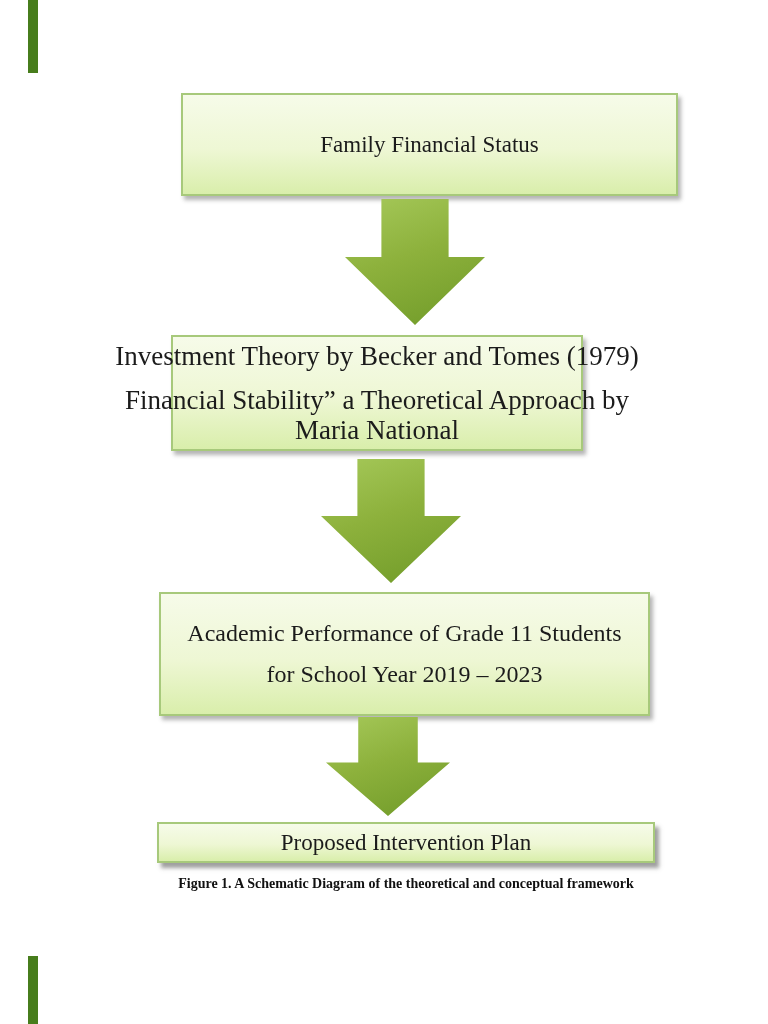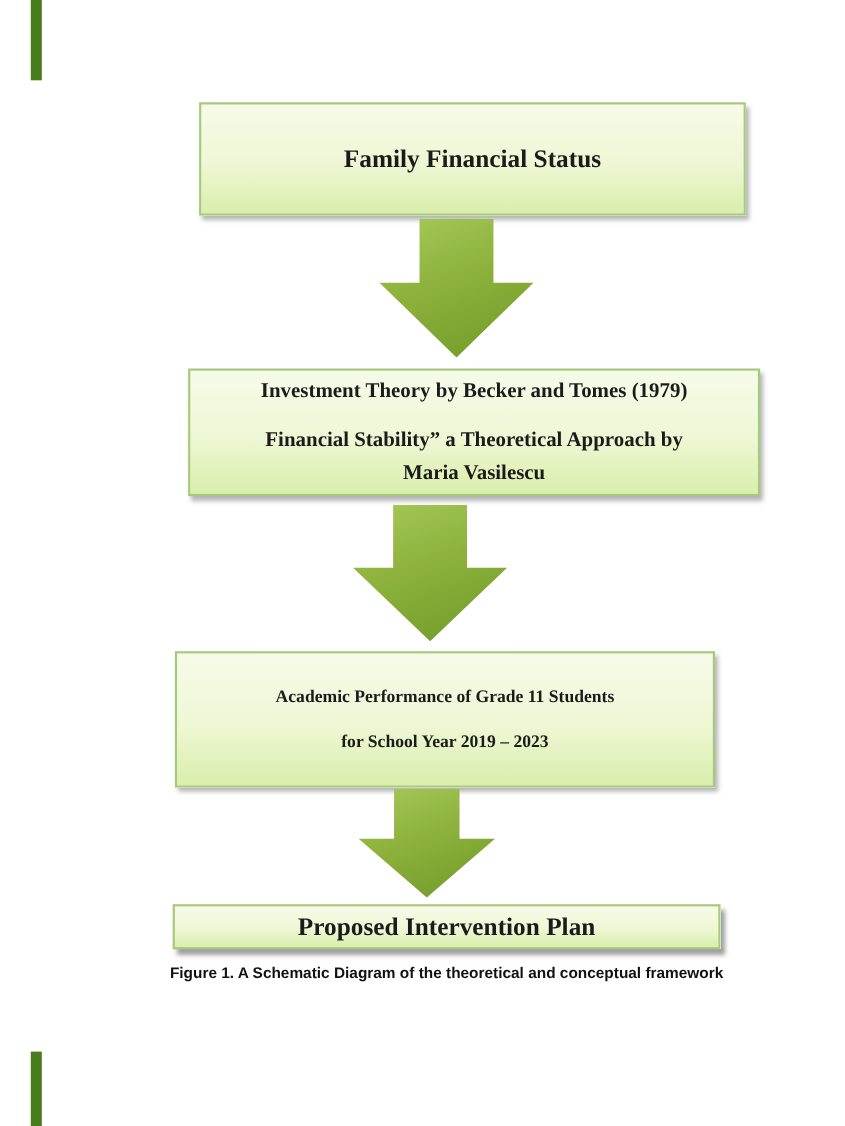--- a/index.html
+++ b/index.html
@@ -35,25 +35,25 @@
       var(--box-fill-top, #f6fbe9) 0%,
       #eef7d4 55%,
       var(--box-fill-bottom, #d9eeab) 100%);
     box-shadow: 3px 4px 4px rgba(90, 90, 90, 0.45);
     display: flex;
     flex-direction: column;
     justify-content: center;
     align-items: center;
     text-align: center;
     color: var(--text, #1b1b1b);
-    font-weight: bold;
+    font-weight: normal;
   }
   .box1 { left: 181px; top: 93px;  width: 497px; height: 103px; font-size: 23px; }
-  .box2 { left: 171px; top: 335px; width: 520px; height: 116px; font-size: 19px; }
-  .box3 { left: 159px; top: 592px; width: 491px; height: 124px; font-size: 16px; }
+  .box2 { left: 171px; top: 335px; width: 412px; height: 116px; font-size: 27px; }
+  .box3 { left: 159px; top: 592px; width: 491px; height: 124px; font-size: 24px; }
   .box4 { left: 157px; top: 822px; width: 498px; height: 41px;  font-size: 23px;
           box-shadow: 4px 5px 4px rgba(80, 80, 80, 0.55); }
 
   .box-line {
     white-space: nowrap;
     line-height: 30px;
   }
   .box2 .box-line { line-height: 30px; }
   .box2 .para2 { margin-top: 14px; }
   .box3 .box-line { line-height: 41px; }
@@ -75,41 +75,41 @@
   
   .caption {
     position: absolute;
     left: 46px;
     top: 876px;
     width: 720px;
     text-align: center;
     font-size: 14px;
     font-weight: bold;
     color: #111111;
-    font-family: Liberation Sans, sans-serif;
+    font-family: Liberation Serif, serif;
   }
 </style>
 </head>
 <body>
 
 <div class="page">
 
   <div class="edge-strip top"></div>
   <div class="edge-strip bottom"></div>
 
   <div class="fc-box box1">
     <div class="box-line">Family Financial Status</div>
   </div>
 
   <div class="fat-arrow arrow1"></div>
 
   <div class="fc-box box2">
     <div class="box-line">Investment Theory by Becker and Tomes (1979)</div>
     <div class="box-line para2">Financial Stability” a Theoretical Approach by</div>
-    <div class="box-line">Maria Vasilescu</div>
+    <div class="box-line">Maria National</div>
   </div>
 
   <div class="fat-arrow arrow2"></div>
 
   <div class="fc-box box3">
     <div class="box-line">Academic Performance of Grade 11 Students</div>
     <div class="box-line">for School Year 2019 – 2023</div>
   </div>
 
   <div class="fat-arrow arrow3"></div>

